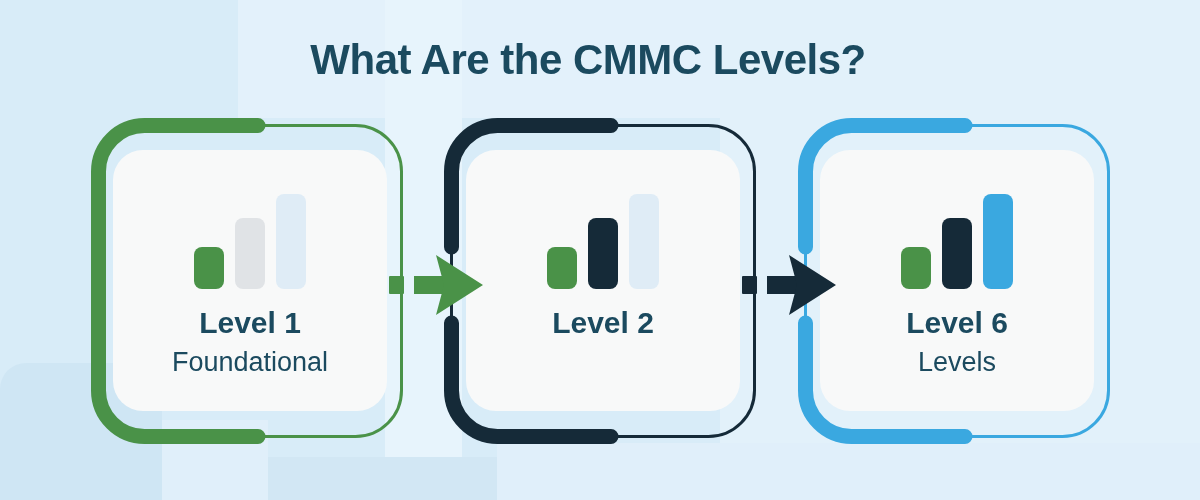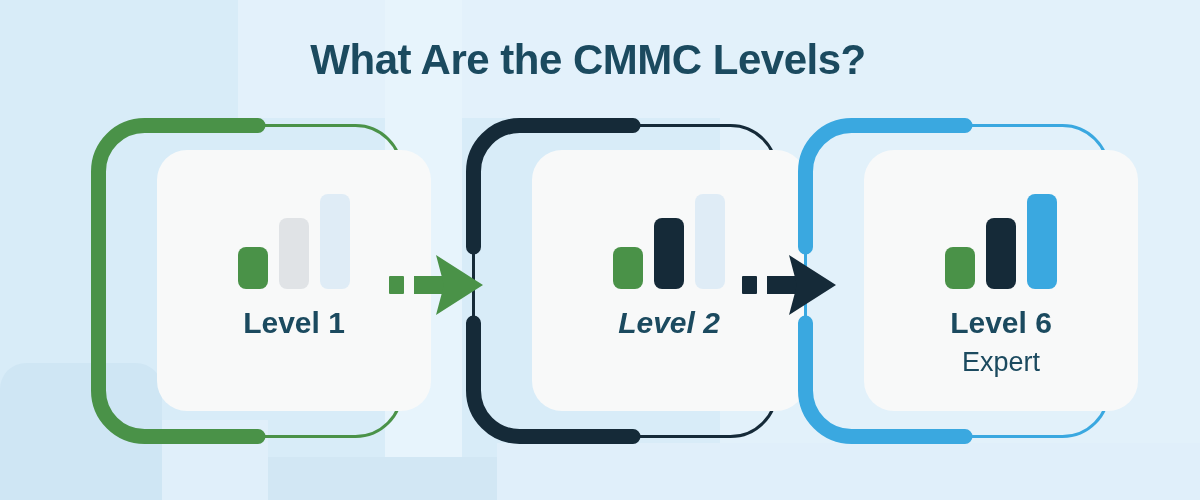--- a/index.html
+++ b/index.html
@@ -23,36 +23,35 @@
 
   .page-title {
     position:absolute; left:0; top:36px; width:1176px;
     text-align:center;
     font-size:42px; font-weight:bold; letter-spacing:-0.5px;
     color:var(--ink, #1b4a5f);
   }
 
   .card { position:absolute; top:117px; width:320px; height:328px; }
   .card--l1 { left:90px; }
-  .card--l2 { left:465px;font-style:italic; }
+  .card--l2 { left:443px; }
   .card--l3 { left:797px; }
 
   .card-border { position:absolute; left:0; top:0; width:320px; height:328px; }
   .card-border .thin  { fill:none; stroke-width:3; }
   .card-border .thick { fill:none; stroke-width:15; stroke-linecap:round; }
   .card--l1 .thin, .card--l1 .thick { stroke:var(--green); }
   .card--l2 .thin, .card--l2 .thick { stroke:var(--navy); }
   .card--l3 .thin, .card--l3 .thick { stroke:var(--blue); }
 
   .card-inner {
     position:absolute; left:23px; top:33px; width:274px; height:261px;
     background:var(--card-bg, #f8f9f9); border-radius:30px;
     display:flex; flex-direction:column; align-items:center;
     padding-top:44px;
-    margin-left:44px;
   }
 
   .bars { display:flex; align-items:flex-end; gap:11px; height:95px; }
   .bar { width:30px; border-radius:8px; }
   .bar--sm { height:42px; }
   .bar--md { height:71px; }
   .bar--lg { height:95px; }
   .bar--green { background:var(--green); }
   .bar--gray  { background:#e0e3e6; }
   .bar--pale  { background:var(--pale, #e1edf6); }
@@ -86,20 +85,21 @@
     <rect class="thin" x="8.5" y="8.5" width="303" height="311" rx="46"></rect>
     <path class="thick" d="M168,8.5 L54.5,8.5 A46,46 0 0 0 8.5,54.5 L8.5,273.5 A46,46 0 0 0 54.5,319.5 L168,319.5"></path>
   </svg>
   <div class="card-inner">
     <div class="bars">
       <div class="bar bar--sm bar--green"></div>
       <div class="bar bar--md bar--gray"></div>
       <div class="bar bar--lg bar--pale"></div>
     </div>
     <div class="level-title">Level 1</div>
+    <div class="level-sub">Foundational</div>
   </div>
 </div>
 
 <div class="card card--l2">
   <svg class="card-border" viewBox="0 0 320 328">
     <rect class="thin" x="8.5" y="8.5" width="303" height="311" rx="46"></rect>
     <path class="thick" d="M168,8.5 L54.5,8.5 A46,46 0 0 0 8.5,54.5 L8.5,130"></path>
     <path class="thick" d="M8.5,206 L8.5,273.5 A46,46 0 0 0 54.5,319.5 L168,319.5"></path>
   </svg>
   <div class="card-inner">
@@ -118,21 +118,21 @@
     <path class="thick" d="M168,8.5 L54.5,8.5 A46,46 0 0 0 8.5,54.5 L8.5,130"></path>
     <path class="thick" d="M8.5,206 L8.5,273.5 A46,46 0 0 0 54.5,319.5 L168,319.5"></path>
   </svg>
   <div class="card-inner">
     <div class="bars">
       <div class="bar bar--sm bar--green"></div>
       <div class="bar bar--md bar--navy"></div>
       <div class="bar bar--lg bar--blue"></div>
     </div>
     <div class="level-title">Level 6</div>
-    <div class="level-sub">Expert</div>
+    <div class="level-sub">Levels</div>
   </div>
 </div>
 
 <svg class="flow-arrow flow-arrow--1" viewBox="0 0 96 62">
   <rect class="arrow-fill" x="0" y="22" width="15" height="18" rx="1"></rect>
   <rect class="arrow-fill" x="25" y="22" width="32" height="18"></rect>
   <polygon class="arrow-fill" points="47,1 94,31 47,61 55,31"></polygon>
 </svg>
 <svg class="flow-arrow flow-arrow--2" viewBox="0 0 96 62">
   <rect class="arrow-fill" x="0" y="22" width="15" height="18" rx="1"></rect>

